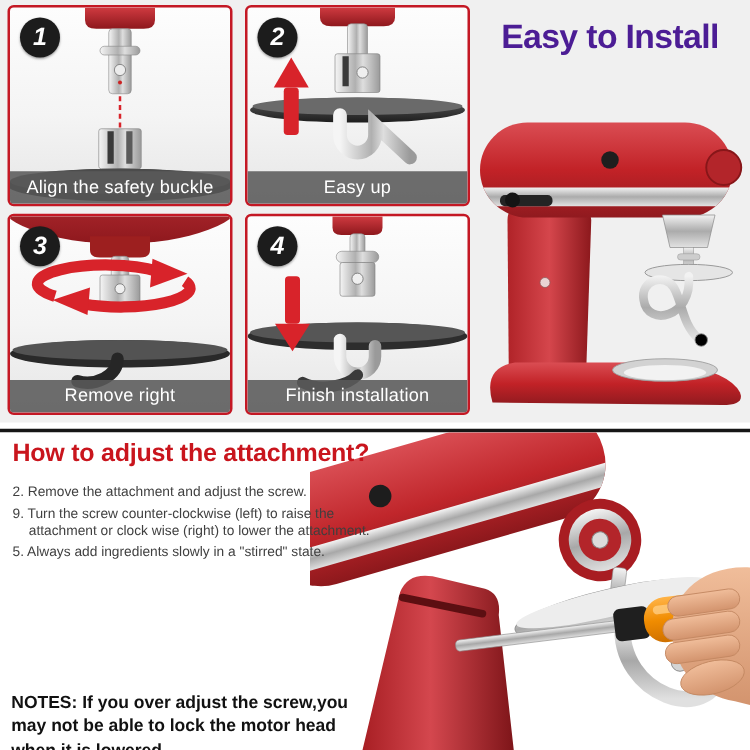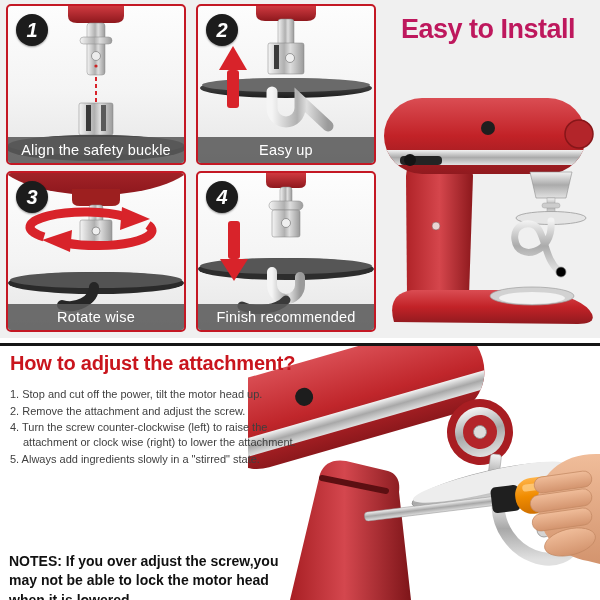--- a/index.html
+++ b/index.html
@@ -11,21 +11,21 @@
          background:linear-gradient(180deg,#fdfdfd 0%,#f4f4f4 55%,#e6e6e6 100%);overflow:hidden;}
   .panel svg{position:absolute;left:0;top:0;}
   .badge{position:absolute;left:8px;top:8px;width:32px;height:32px;border-radius:50%;
          background:#1c1c1c;color:#ffffff;font-weight:bold;font-style:italic;font-size:20px;
          display:flex;align-items:center;justify-content:center;z-index:3;
          box-shadow:0 1px 2px rgba(0,0,0,.4);}
   .caption{position:absolute;left:0;bottom:0;width:100%;height:26px;background:rgba(90,90,90,.88);
            color:#ffffff;font-weight:normal;font-size:14.5px;display:flex;align-items:center;
            justify-content:center;z-index:2;letter-spacing:.2px;}
   .hero-title{position:absolute;left:380px;top:14px;width:216px;text-align:center;
-              color:#be185d;font-size:27px;font-weight:800;letter-spacing:-.5px;}
+              color:#4c1d95;font-size:27px;font-weight:800;letter-spacing:-.5px;}
   .mixer-svg{position:absolute;left:382px;top:64px;}
   
   .divider{position:absolute;left:0;top:343px;width:600px;height:3px;background:#161616;}
   
   .bottom-section{position:absolute;left:0;top:346px;width:600px;height:246px;background:#ffffff;}
   .closeup-svg{position:absolute;right:0;top:0;}
   .adjust-heading{position:absolute;left:10px;top:6px;width:300px;color:#c9151d;
                   font-size:20px;font-weight:800;letter-spacing:-.2px;z-index:2;}
   .adjust-list{position:absolute;left:10px;top:41px;width:300px;margin:0;padding:0;
                list-style:none;font-size:11px;line-height:1.34;color:#3f3f3f;z-index:2;}
@@ -126,21 +126,21 @@
           <path d="M36,64 A55 15 0 0 1 118,44" stroke="#d8232a" stroke-width="9" fill="none"></path>
           <polygon points="114,34 142,46 112,57" fill="#d8232a"></polygon>
           <path d="M140,52 A55 15 0 0 1 58,70" stroke="#d8232a" stroke-width="9" fill="none"></path>
           <polygon points="62,79 34,67 64,57" fill="#d8232a"></polygon>
         </g>
         <ellipse cx="88" cy="110" rx="88" ry="11" fill="#2a2a2a"></ellipse>
         <ellipse cx="88" cy="107" rx="86" ry="8" fill="#535353"></ellipse>
         <path d="M86,114 C86,128 68,136 54,132" fill="none" stroke="#262626" stroke-width="10" stroke-linecap="round"></path>
       </svg>
       <div class="badge">3</div>
-      <div class="caption">Rotate wise</div>
+      <div class="caption">Remove right</div>
     </div>
 
     <div class="panel" style="left:196px;top:171px;">
       <svg width="176" height="157" viewBox="0 0 176 157">
         <defs>
           <linearGradient id="p4c" x1="0" y1="0" x2="1" y2="0">
             <stop offset="0" stop-color="#f5f5f5"></stop>
               <stop offset=".45" stop-color="#b0b0b0"></stop>
             <stop offset=".62" stop-color="#dedede"></stop>
               <stop offset="1" stop-color="#9a9a9a"></stop>
@@ -156,21 +156,21 @@
         <rect x="74" y="37" width="28" height="27" rx="2" fill="url(#p4c)" stroke="#808080" stroke-width=".5"></rect>
         <circle cx="88" cy="50" r="4.5" fill="#efefef" stroke="#777" stroke-width=".7"></circle>
         <ellipse cx="88" cy="96" rx="88" ry="11" fill="#2d2d2d"></ellipse>
         <ellipse cx="88" cy="93" rx="86" ry="8" fill="#565656"></ellipse>
         <path d="M74,99 L74,112 A14 14 0 0 0 102,112 L102,104" fill="none" stroke="url(#p4c)" stroke-width="10" stroke-linecap="round"></path>
         <path d="M88,127 C80,136 58,140 44,133" fill="none" stroke="#3a3a3a" stroke-width="9" stroke-linecap="round"></path>
         <rect x="30" y="48" width="12" height="38" rx="3" fill="#d8232a"></rect>
         <polygon points="22,86 50,86 36,108" fill="#d8232a"></polygon>
       </svg>
       <div class="badge">4</div>
-      <div class="caption">Finish recommended</div>
+      <div class="caption">Finish installation</div>
     </div>
 
     <div class="hero-title">Easy to Install</div>
 
     <svg class="mixer-svg" width="218" height="272" viewBox="0 0 218 272">
       <defs>
         <linearGradient id="mR" x1="0" y1="0" x2="0" y2="1">
           <stop offset="0" stop-color="#da4d53"></stop>
             <stop offset=".5" stop-color="#c22227"></stop>
             <stop offset="1" stop-color="#901a1f"></stop>
@@ -285,23 +285,22 @@
         <rect x="286" y="128" width="58" height="16" rx="8" fill="url(#cS)" stroke="#c28761" stroke-width=".7" transform="rotate(-8 315 136)"></rect>
         <rect x="282" y="146" width="62" height="17" rx="8.5" fill="url(#cS)" stroke="#c28761" stroke-width=".7" transform="rotate(-8 313 154)"></rect>
         <rect x="284" y="165" width="60" height="17" rx="8.5" fill="url(#cS)" stroke="#c28761" stroke-width=".7" transform="rotate(-8 314 173)"></rect>
         <ellipse cx="322" cy="196" rx="26" ry="13" fill="url(#cS)" stroke="#c28761" stroke-width=".7" transform="rotate(-14 322 196)"></ellipse>
       </g>
     </svg>
 
     <div class="adjust-heading">How to adjust the attachment?</div>
 
     <ol class="adjust-list">
-      <li>1. Stop and cut off the power, tilt the motor head up.</li>
       <li>2. Remove the attachment and adjust the screw.</li>
-      <li>4. Turn the screw counter-clockwise (left) to raise the attachment or clock wise (right) to lower the attachment.</li>
+      <li>9. Turn the screw counter-clockwise (left) to raise the attachment or clock wise (right) to lower the attachment.</li>
       <li>5. Always add ingredients slowly in a "stirred" state.</li>
     </ol>
 
     <div class="notes">
       <span>NOTES:</span>
       <span>If you over adjust the screw,you may not be able to lock the motor head when it is lowered.</span>
     </div>
   </div>
 </div>
 

